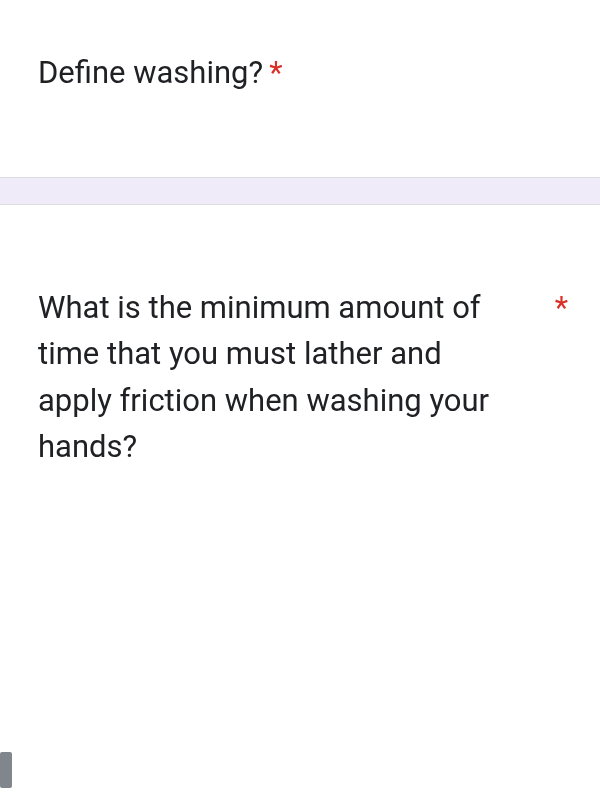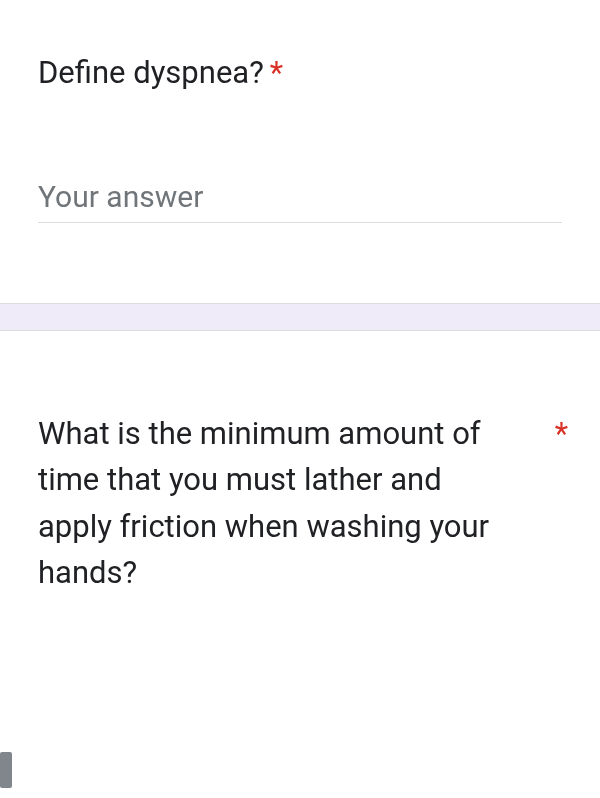--- a/index.html
+++ b/index.html
@@ -84,24 +84,23 @@
       height: 36px;
       background: #80868b;
       border-radius: 2px;
     }
   </style>
 </head>
 <body>
 
 <div class="question-card card1">
   <div class="question-title-row">
-    <span class="question-title">Define dyspnea?</span>
+    <span class="question-title">Define washing?</span>
     <span class="required-asterisk">*</span>
   </div>
-  <input type="text" class="answer-input" placeholder="Your answer" style="">
 </div>
 
 <div class="separator"></div>
 
 <div class="question-card card2">
   <div class="question-title-row">
     <span class="question-title">What is the minimum amount of time that you must lather and apply friction when washing your hands?</span>
     <span class="required-asterisk">*</span>
   </div>
 </div>

